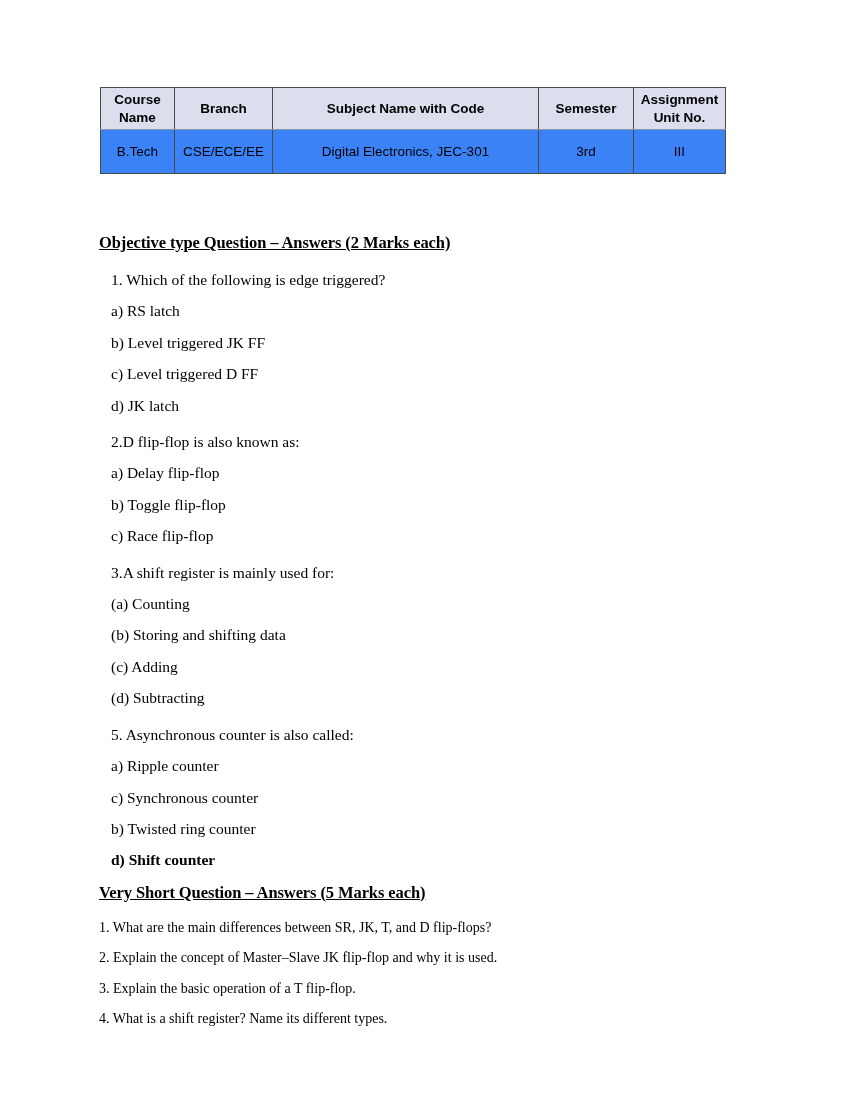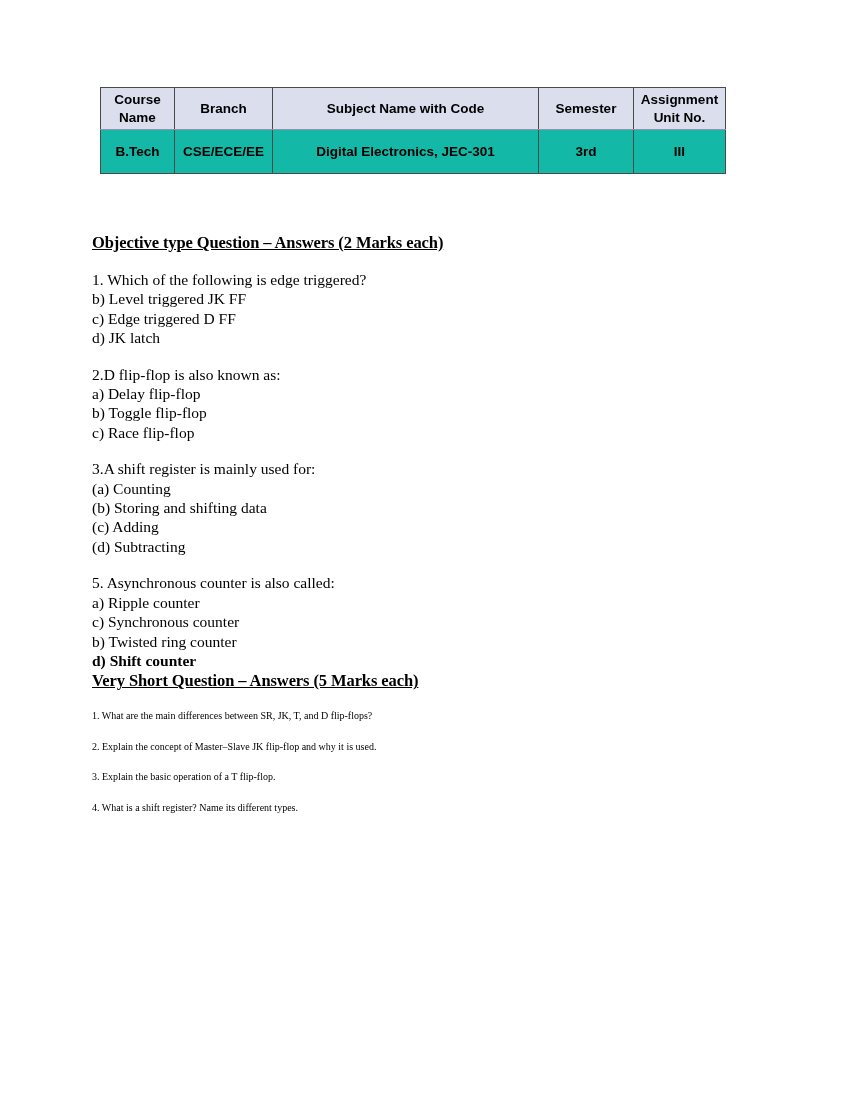--- a/index.html
+++ b/index.html
@@ -50,38 +50,38 @@
   }
   table.info-table thead td {
     background: #dadeed;
     font-weight: bold;
     height: 41px;
     border-bottom: 1px solid #8d95ab;
     color: #000;
   }
   table.info-table tbody td {
     height: 43px;
-    background: #14b8a6;
-    font-weight: bold;
+    background: #3b82f6;
+    font-weight: normal;
   }
   .col-course   { width: 73px; }
   .col-branch   { width: 97px; }
   .col-subject  { width: 265px; }
   .col-semester { width: 94px; }
   .col-unit     { width: 91px; }
 
   .cell-two-line {
     display: block;
     line-height: 18px;
   }
 
   
   .content {
     position: absolute;
-    left: 92px;
+    left: 99px;
     top: 232px;
     width: 650px;
   }
 
   h2.section-heading {
     font-family: "Liberation Serif", serif;
     font-size: 16.5px;
     font-weight: bold;
     text-decoration: underline;
     margin: 0;
@@ -95,41 +95,41 @@
     margin-top: 17px;
   }
   .mcq-block:first-of-type {
     margin-top: 16px;
   }
 
   .line {
     font-size: 15.5px;
     line-height: 19.4px;
     white-space: nowrap;
-    margin: 0;
+    margin: 12px;
     padding: 0;
   }
   .line.bold {
     font-weight: bold;
   }
   sup {
     font-size: 0.66em;
     vertical-align: super;
     line-height: 0;
   }
 
   .heading-two {
     margin-top: 14px;
   }
 
   .vsq-list {
     margin-top: 14px;
   }
   .vsq-item {
-    font-size: 10px;
+    font-size: 14px;
     line-height: 19.4px;
     margin-bottom: 11px;
     white-space: nowrap;
   }
   .vsq-item:last-child {
     margin-bottom: 8px;
   }
 </style>
 </head>
 <body>
@@ -165,22 +165,23 @@
     </table>
   </div>
 
   <div class="content">
 
     <h2 class="section-heading">Objective type Question – Answers (2 Marks each)</h2>
 
     <div id="objective-questions">
         <div class="mcq-block">
           <div class="line">1. Which of the following is edge triggered?</div>
+          <div class="line">a) RS latch</div>
           <div class="line">b) Level triggered JK FF</div>
-          <div class="line">c) Edge triggered D FF</div>
+          <div class="line">c) Level triggered D FF</div>
           <div class="line">d) JK latch</div>
         </div>
         <div class="mcq-block">
           <div class="line">2.D flip-flop is also known as:</div>
           <div class="line">a) Delay flip-flop</div>
           <div class="line">b) Toggle flip-flop</div>
           <div class="line">c) Race flip-flop</div>
         </div>
         <div class="mcq-block">
           <div class="line">3.A shift register is mainly used for:</div>

